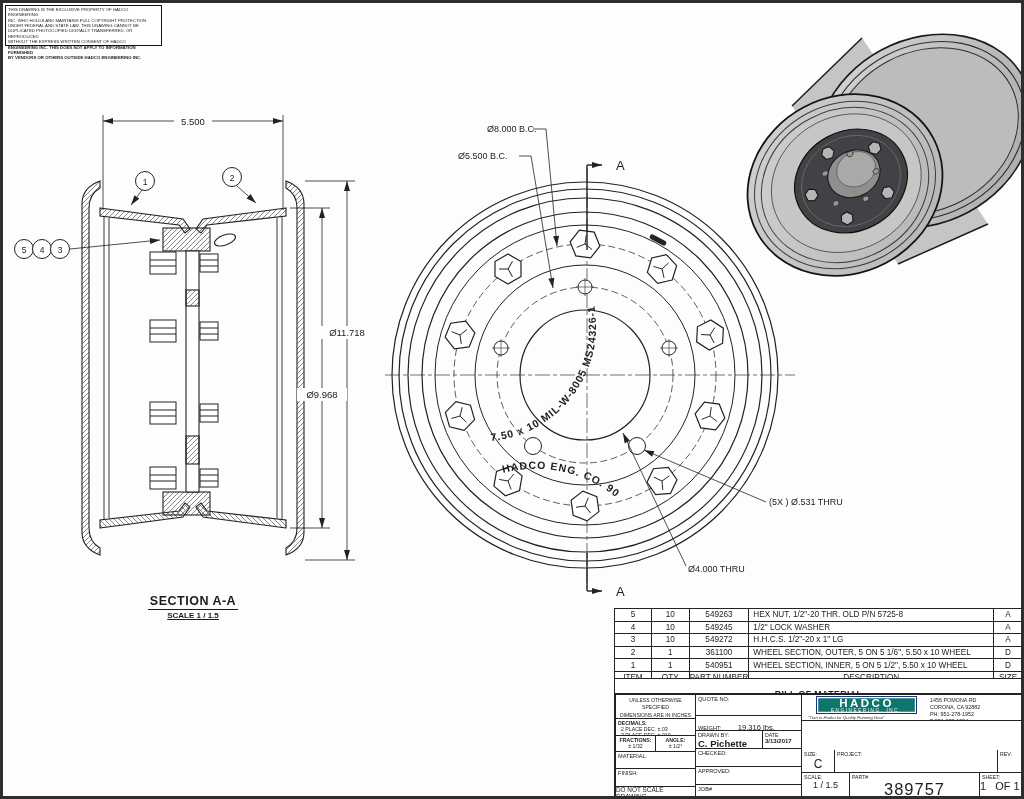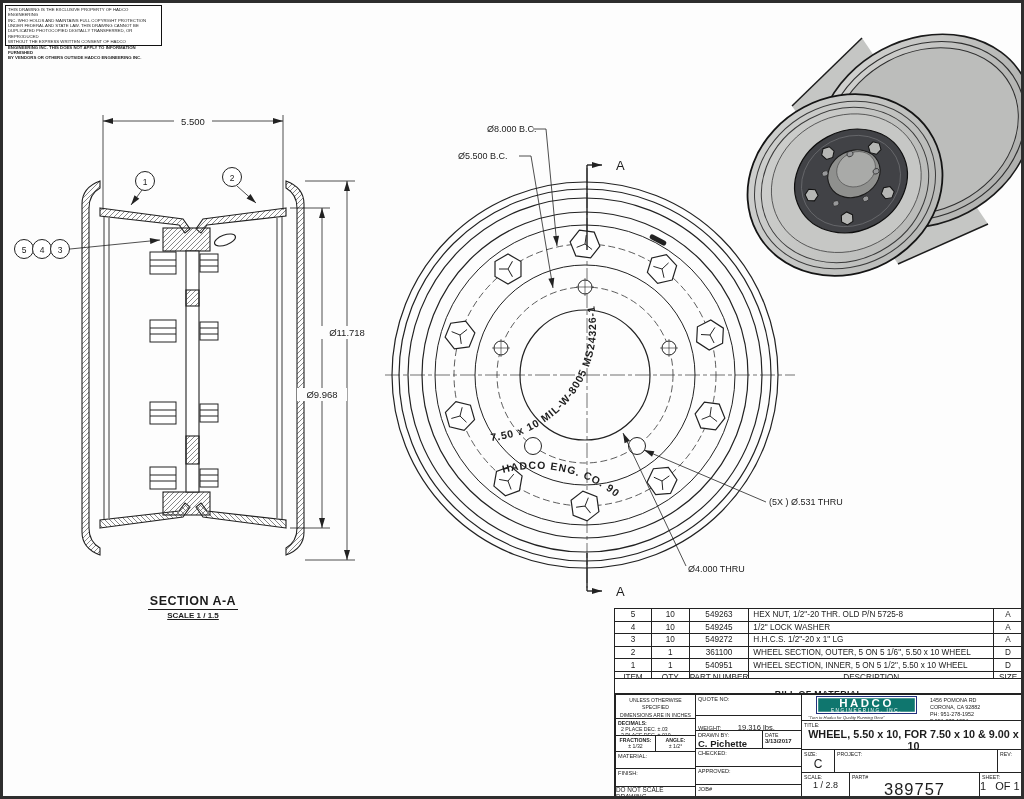--- a/index.html
+++ b/index.html
@@ -458,40 +458,33 @@
         <div class="e">ENGINEERING, INC.</div>
       </div>
       <div id="tagline">"Turn to Hadco for Quality Running Gear"</div>
       <div id="address">
         <div>1456 POMONA RD</div>
         <div>CORONA, CA 92882</div>
         <div>PH: 951-278-1952</div>
         <div>F:951-278-1954</div>
       </div>
     </div>
-    <div class="cell" style="left:186px;top:26px;width:223px;height:29px;border-right:none">
-      <div class="lbl2" style="font-size:5.2px">TITLE:</div>
-      <div style="text-align:center;font-size:10.8px;font-weight:bold;line-height:1.15">
-        <div>WHEEL, 5.50 x 10, FOR 7.50 x 10  &amp; 9.00 x 10</div>
-
-      </div>
-    </div>
     <div class="cell" style="left:186px;top:55px;width:33px;height:23px">
       <div class="lbl2">SIZE:</div>
       <div style="text-align:center;font-size:12px">C</div>
     </div>
     <div class="cell" style="left:219px;top:55px;width:163px;height:23px">
       <div class="lbl2">PROJECT:</div>
     </div>
     <div class="cell" style="left:382px;top:55px;width:27px;height:23px;border-right:none">
       <div class="lbl2">REV:</div>
     </div>
     <div class="cell" style="left:186px;top:78px;width:48px;height:27px;border-bottom:none">
       <div class="lbl2">SCALE:</div>
-      <div style="text-align:center;font-size:9px">1 / 2.8</div>
+      <div style="text-align:center;font-size:9px">1 / 1.5</div>
     </div>
     <div class="cell" style="left:234px;top:78px;width:130px;height:27px;border-bottom:none">
       <div class="lbl2">PART#</div>
       <div style="text-align:center;font-size:16.5px;letter-spacing:1px">389757</div>
     </div>
     <div class="cell" style="left:364px;top:78px;width:45px;height:27px;border-right:none;border-bottom:none">
       <div class="lbl2">SHEET:</div>
       <div style="text-align:left;font-size:11px;white-space:pre">1   OF 1</div>
     </div>
   </div>

